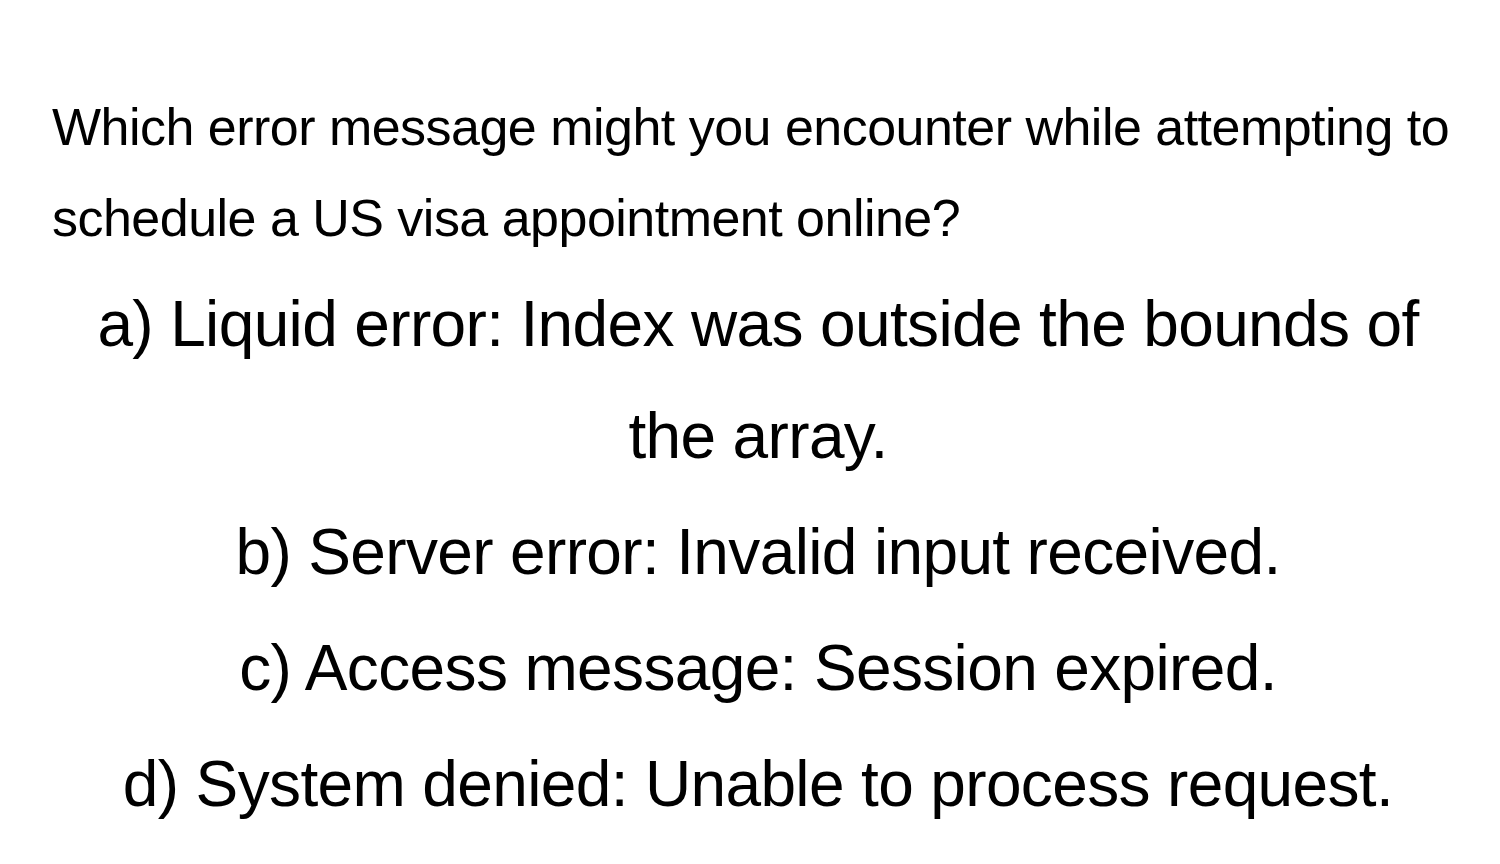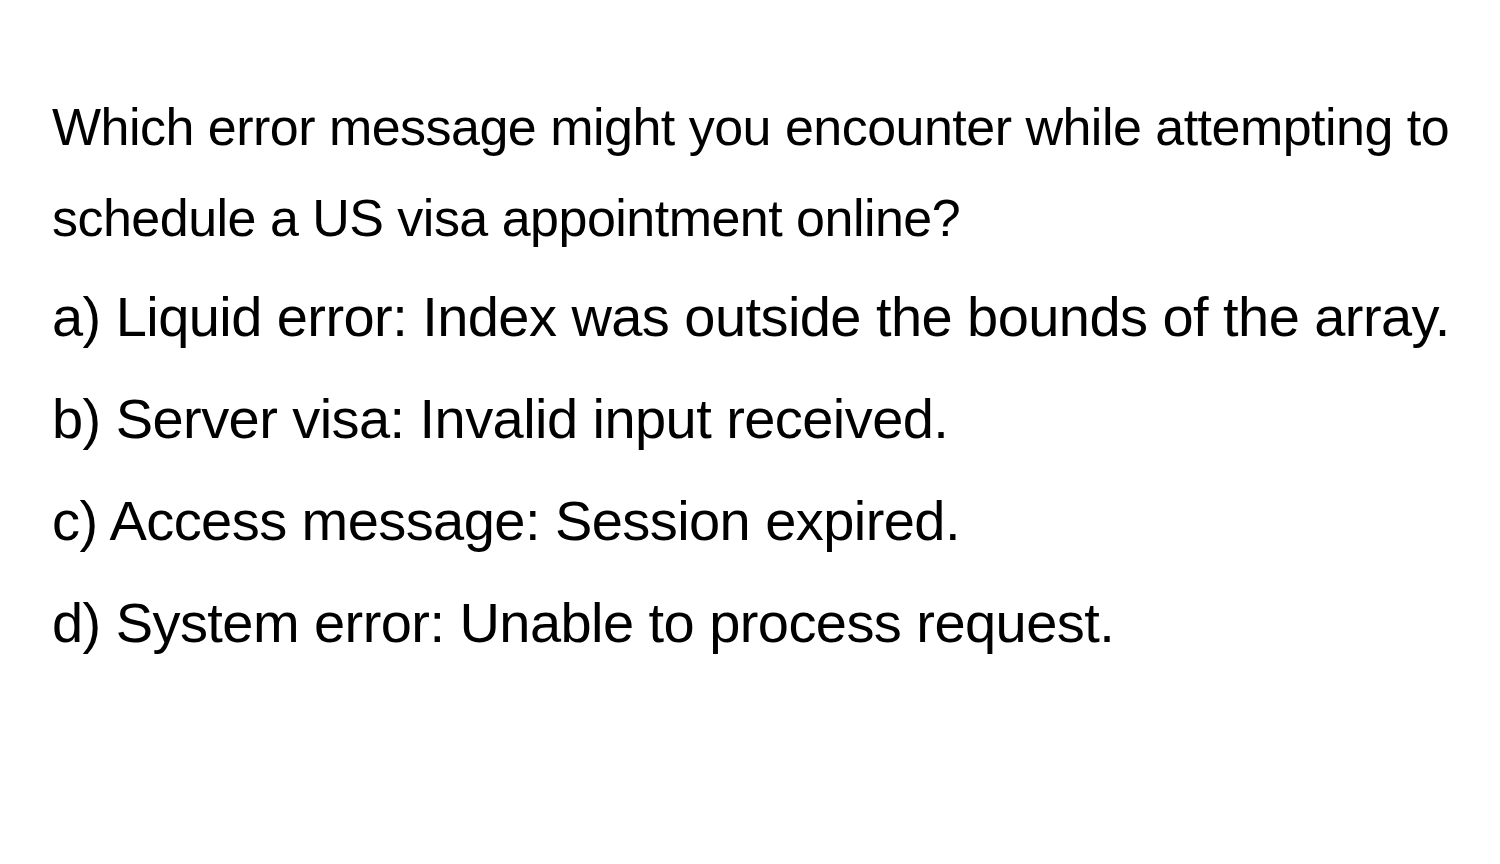--- a/index.html
+++ b/index.html
@@ -16,26 +16,27 @@
       padding: 70px 40px 40px 40px;
     }
     .question {
       font-size: 52px;
       line-height: 1.75;
       font-weight: 400;
       letter-spacing: -0.01em;
       margin-bottom: 0;
     }
     .option {
-      font-size: 56px;
+      font-size: 64px;
       line-height: 1.75;
       font-weight: 400;
       letter-spacing: -0.01em;
+      text-align: center;
     }
   </style>
 </head>
 <body>
 
 <div class="question">Which error message might you encounter while attempting to schedule a US visa appointment online?</div>
 <div class="option">a) Liquid error: Index was outside the bounds of the array.</div>
-<div class="option">b) Server visa: Invalid input received.</div>
+<div class="option">b) Server error: Invalid input received.</div>
 <div class="option">c) Access message: Session expired.</div>
-<div class="option">d) System error: Unable to process request.</div>
+<div class="option">d) System denied: Unable to process request.</div>
 
 </body></html>

